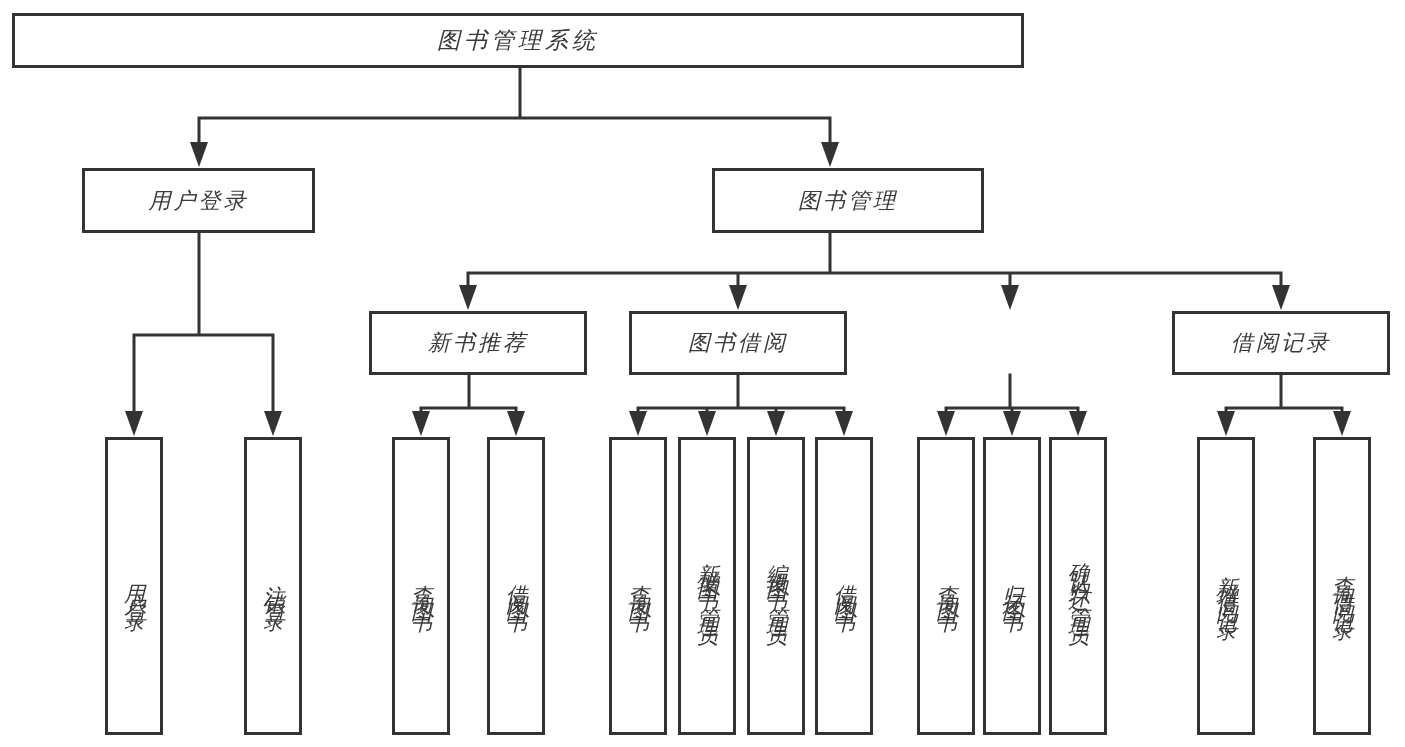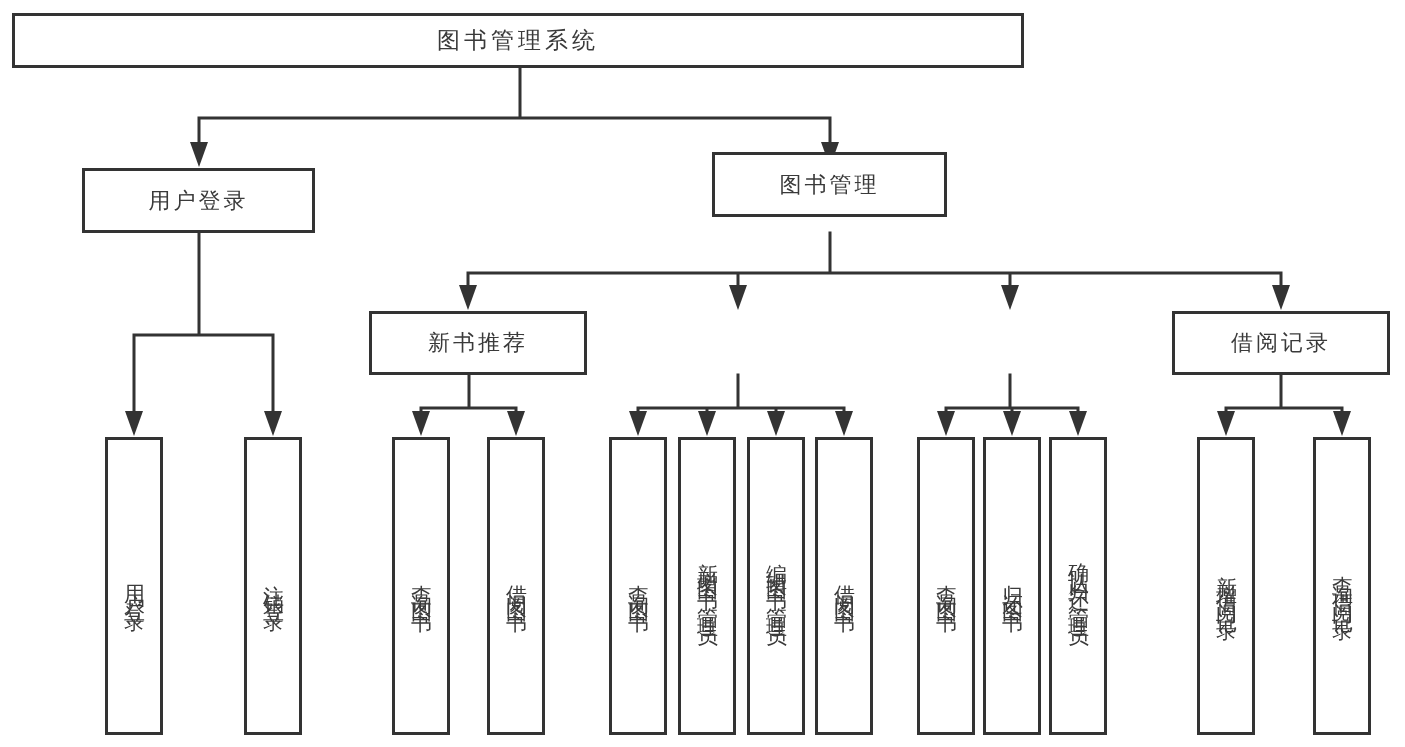--- a/index.html
+++ b/index.html
@@ -22,20 +22,21 @@
   .box {
     position: absolute;
     box-sizing: border-box;
     border: 3px solid #333333;
     background: #ffffff;
     color: #3a3a3a;
     display: flex;
     align-items: center;
     justify-content: center;
     text-align: left;
+    font-style: italic;
   }
   .hlabel {
     font-size: 22px;
     letter-spacing: 3px;
     white-space: nowrap;
   }
   .root .hlabel {
     font-size: 23px;
     letter-spacing: 4px;
   }
@@ -94,26 +95,29 @@
     </g>
   </svg>
 
   <div class="box root" style="left:12px; top:13px; width:1012px; height:55px;">
     <span class="hlabel">图书管理系统</span>
   </div>
 
   <div class="box" style="left:82px; top:168px; width:233px; height:65px;">
     <span class="hlabel">用户登录</span>
   </div>
-  <div class="box" style="left:712px; top:152px; width:235px; height:65px;">
+  <div class="box" style="left:712px; top:168px; width:272px; height:65px;">
     <span class="hlabel">图书管理</span>
   </div>
 
   <div class="box" style="left:360px; top:311px; width:218px; height:64px;margin-left:9px;">
     <span class="hlabel">新书推荐</span>
+  </div>
+  <div class="box" style="left:629px; top:311px; width:218px; height:64px;">
+    <span class="hlabel">图书借阅</span>
   </div>
   <div class="box" style="left:1172px; top:311px; width:218px; height:64px;">
     <span class="hlabel">借阅记录</span>
   </div>
 
   <div class="box leaf" style="left:105px; top:437px; width:58px; height:298px;">
     <span class="vlabel">用户登录</span>
   </div>
   <div class="box leaf" style="left:244px; top:437px; width:58px; height:298px;">
     <span class="vlabel">注销登录</span>

